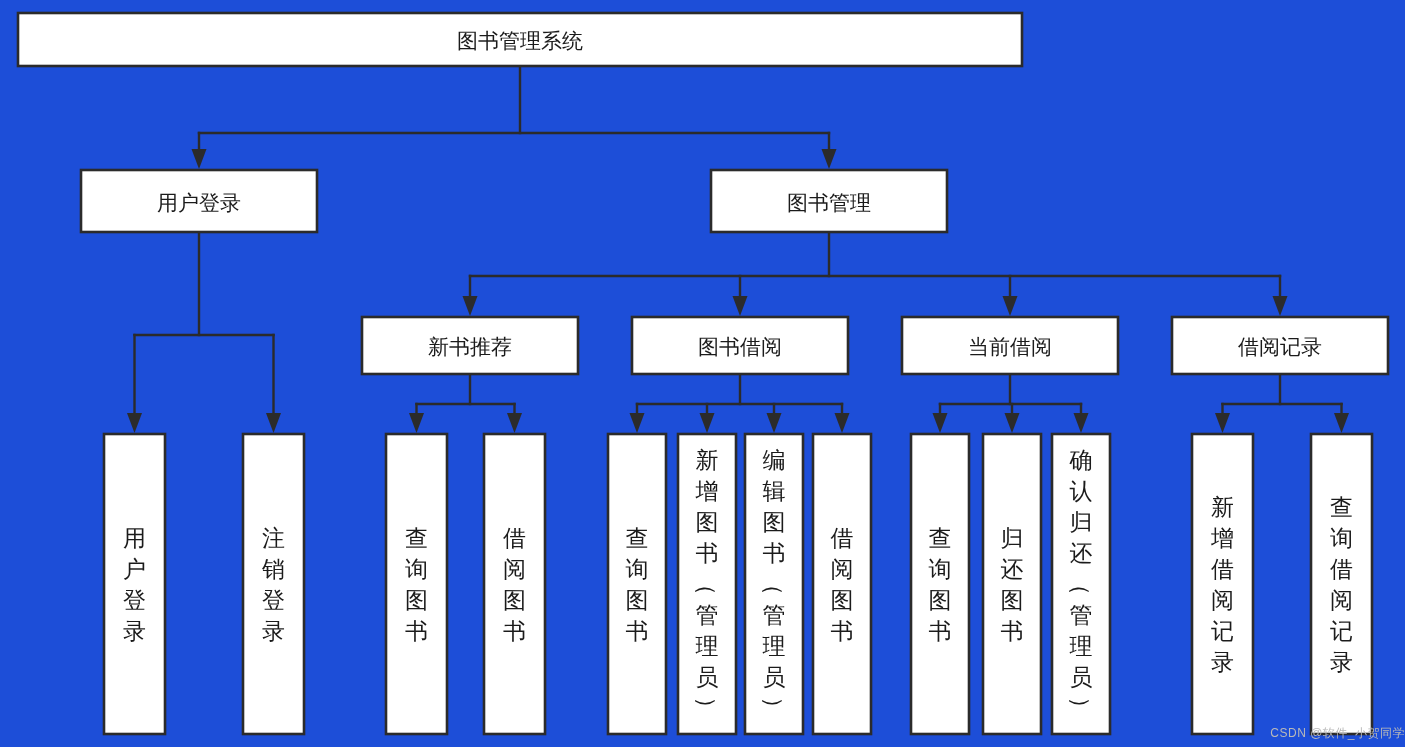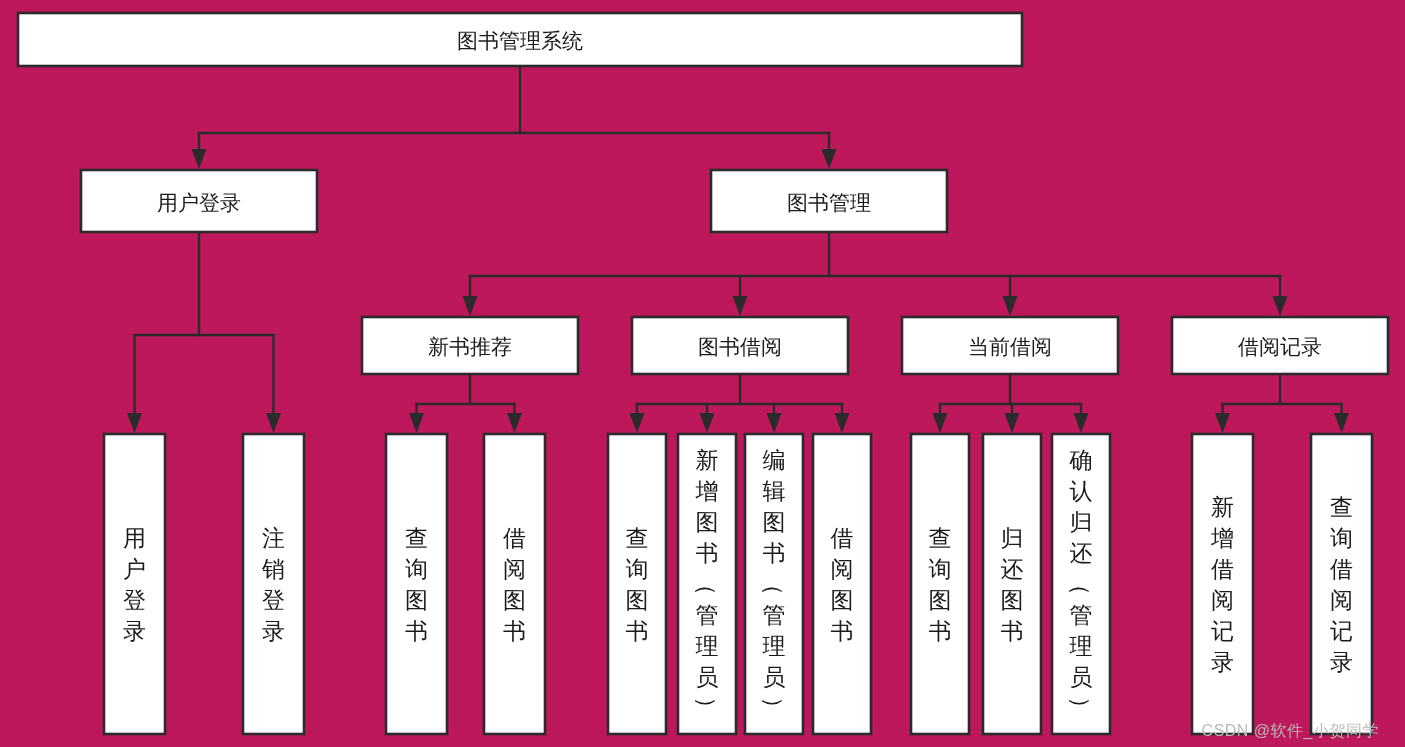--- a/index.html
+++ b/index.html
@@ -10,21 +10,21 @@
   body {
     width: 1405px;
     height: 747px;
     font-family: "Liberation Sans", "DejaVu Sans", sans-serif;
     overflow: hidden;
   }
   #diagram-root {
     position: relative;
     width: 1405px;
     height: 747px;
-    background: #be185d;
+    background: #1d4ed8;
   }
   svg#flow {
     position: absolute;
     left: 0;
     top: 0;
     width: 1405px;
     height: 747px;
     display: block;
   }
   .node-rect {
@@ -52,24 +52,24 @@
   }
   .leaf-glyph {
     fill: #1b1b1b;
     font-family: "Liberation Sans", "DejaVu Sans", sans-serif;
     font-size: 23px;
     text-anchor: middle;
     dominant-baseline: central;
   }
   .watermark {
     position: absolute;
-    right: 26px;
+    right: 0;
     bottom: 5px;
     font-family: "Liberation Sans", "DejaVu Sans", sans-serif;
-    font-size: 16px;
+    font-size: 12px;
     color: #b9b9b9;
     white-space: nowrap;
     letter-spacing: 0.5px;
     user-select: none;
   }
 </style>
 </head>
 <body>
 
 <div id="diagram-root">

